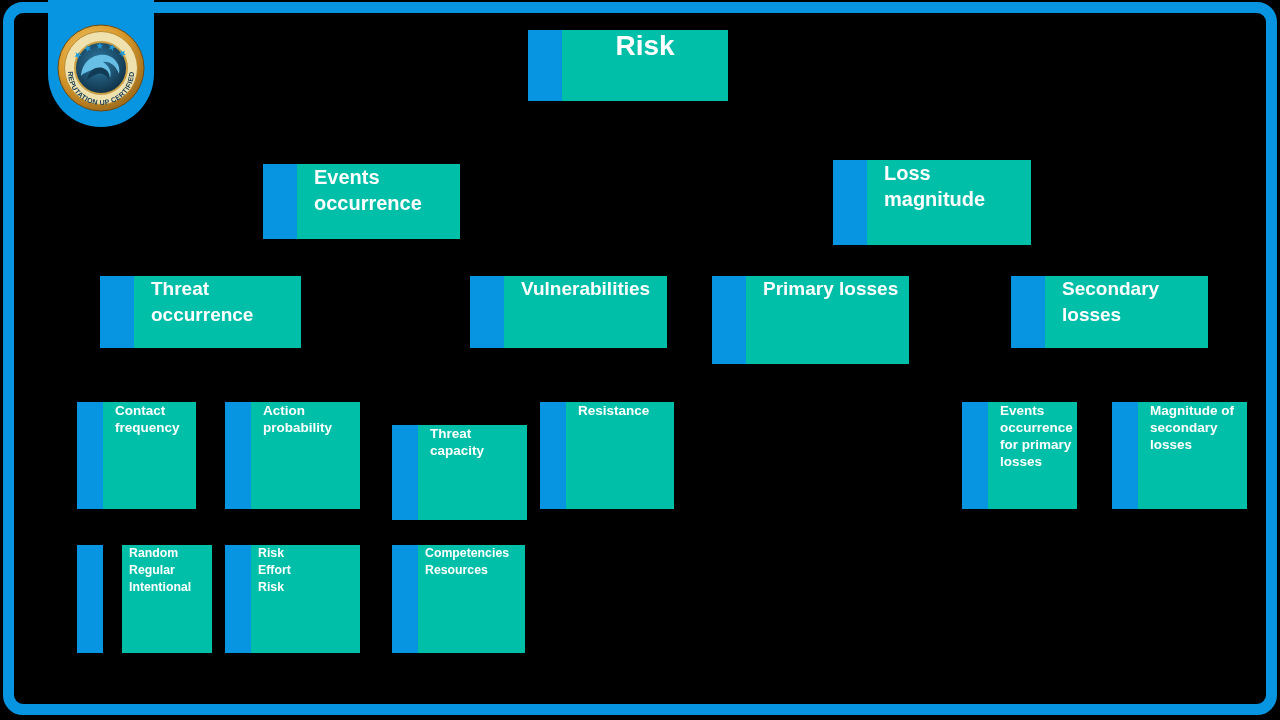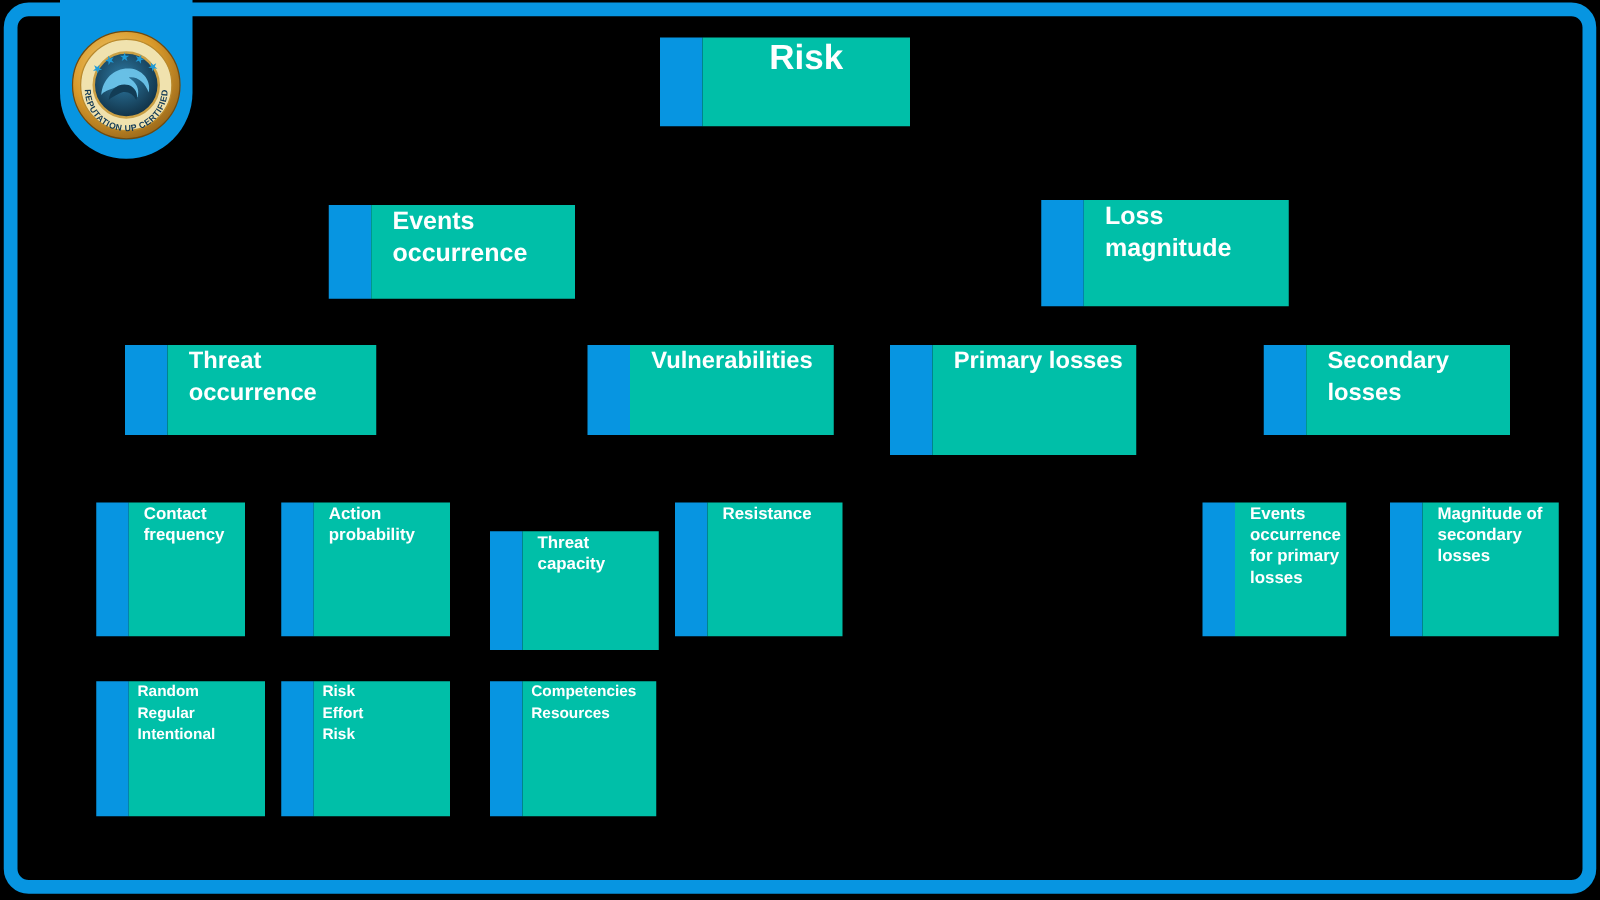--- a/index.html
+++ b/index.html
@@ -159,21 +159,21 @@
         <span>Events occurrence for primary losses</span>
       </div>
   </div>
   <div class="node lv4" style="left:1112px; top:402px; width:135px; height:107px;">
     <div class="strip strip-sm"></div>
     <div class="body">
         <span>Magnitude of secondary losses</span>
       </div>
   </div>
 
-  <div class="node lv5" style="left:77px; top:545px; width:135px; height:108px;">
+  <div class="node lv5" style="left:77px; top:545px; width:135px; height:108px;gap:19px;">
     <div class="strip strip-sm"></div>
     <div class="body">
       <ul>
         <li>Random</li>
         <li>Regular</li>
         <li>Intentional</li>
       </ul>
     </div>
   </div>
   <div class="node lv5" style="left:225px; top:545px; width:135px; height:108px;">

